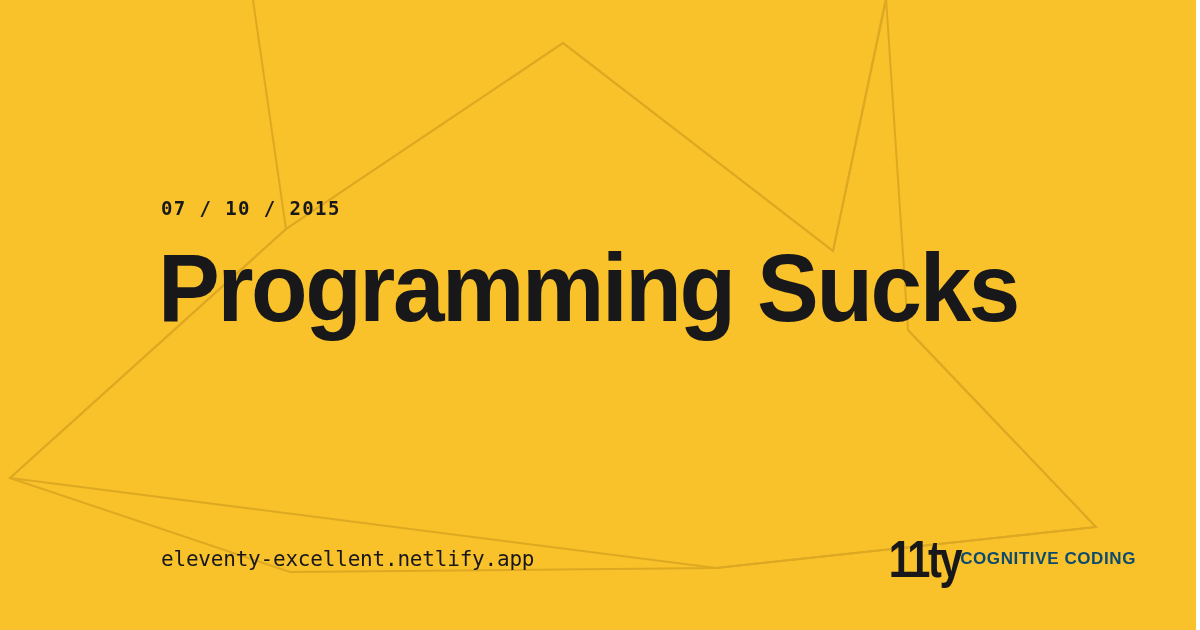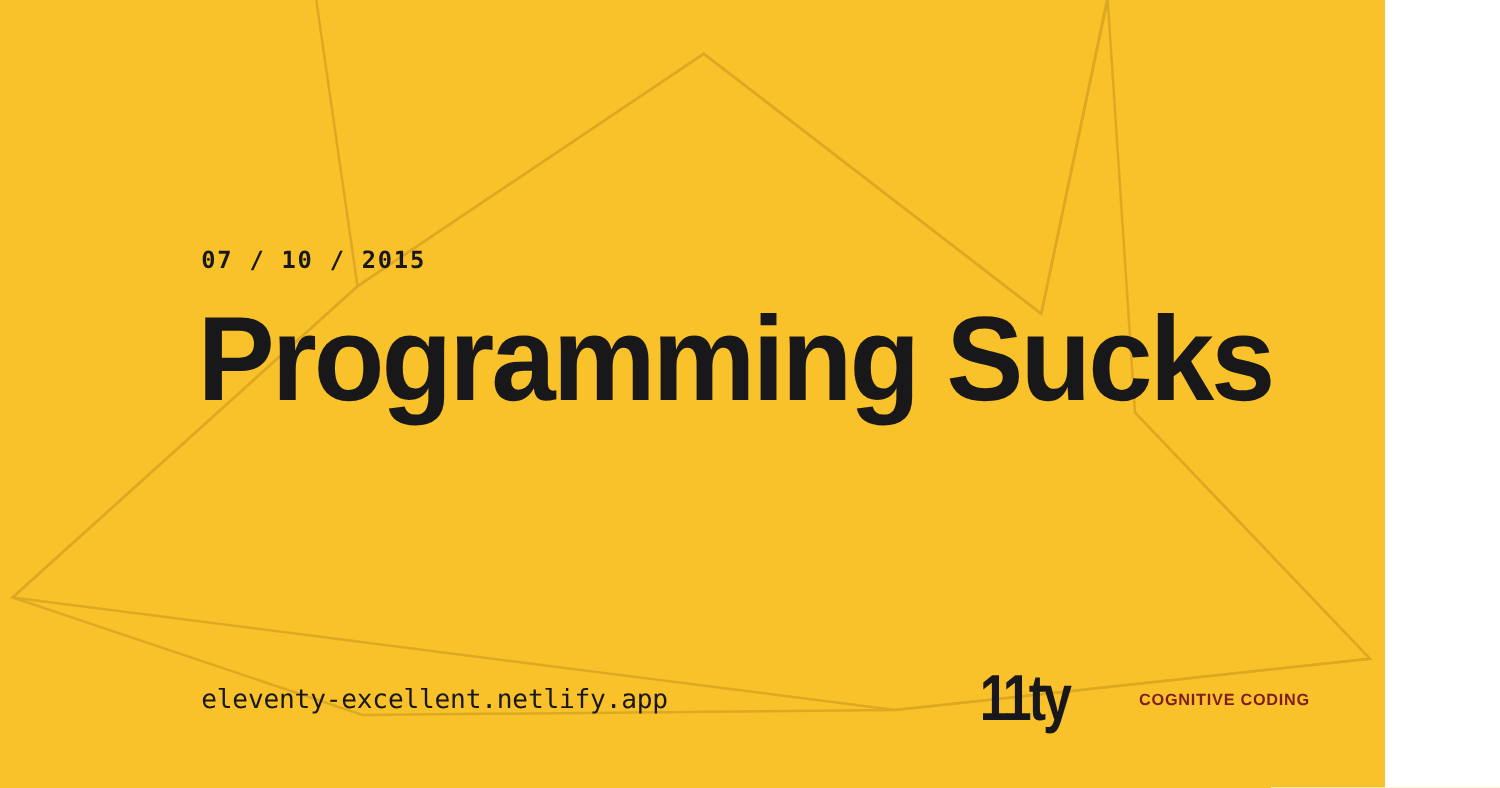--- a/index.html
+++ b/index.html
@@ -3,21 +3,21 @@
 <meta charset="utf-8">
 <style>
   html, body {
     margin: 0;
     padding: 0;
     background: #ffffff;
   }
 
   #card {
     position: relative;
-    width: 1108px;
+    width: 1196px;
     height: 630px;
     overflow: hidden;
     background: #f9c12a;
     font-family: "Liberation Sans", sans-serif;
     -webkit-font-smoothing: antialiased;
   }
 
   
   #star-layer {
     position: absolute;
@@ -83,44 +83,42 @@
     font-weight: 500;
     letter-spacing: -0.2px;
     color: #18181b;
     white-space: nowrap;
     margin-left: 0;
   }
 
   .brand {
     display: flex;
     align-items: center;
-    gap: 22px;
     margin-right: -101px;
   }
 
   .brand-logo {
     font-family: "Liberation Sans", sans-serif;
     font-weight: 700;
     font-size: 52px;
     line-height: 1;
     letter-spacing: -3px;
     color: #18181b;
     transform: scaleX(0.8);
     transform-origin: right center;
     white-space: nowrap;
   }
 
   .brand-tagline {
     font-family: "Liberation Sans", sans-serif;
     font-weight: 700;
-    font-size: 13px;
+    font-size: 17px;
     letter-spacing: 0.6px;
-    color: #7f1d1d;
+    color: #0c4a6e;
     white-space: nowrap;
-    margin-left: 34px;
   }
 </style>
 </head>
 <body>
 
 <div id="card">
 
   <svg id="star-layer" viewBox="0 0 1200 630" xmlns="http://www.w3.org/2000/svg" aria-hidden="true">
     <g fill="none" stroke="#d9a521" stroke-width="2" stroke-linejoin="miter" opacity="0.85">
 

